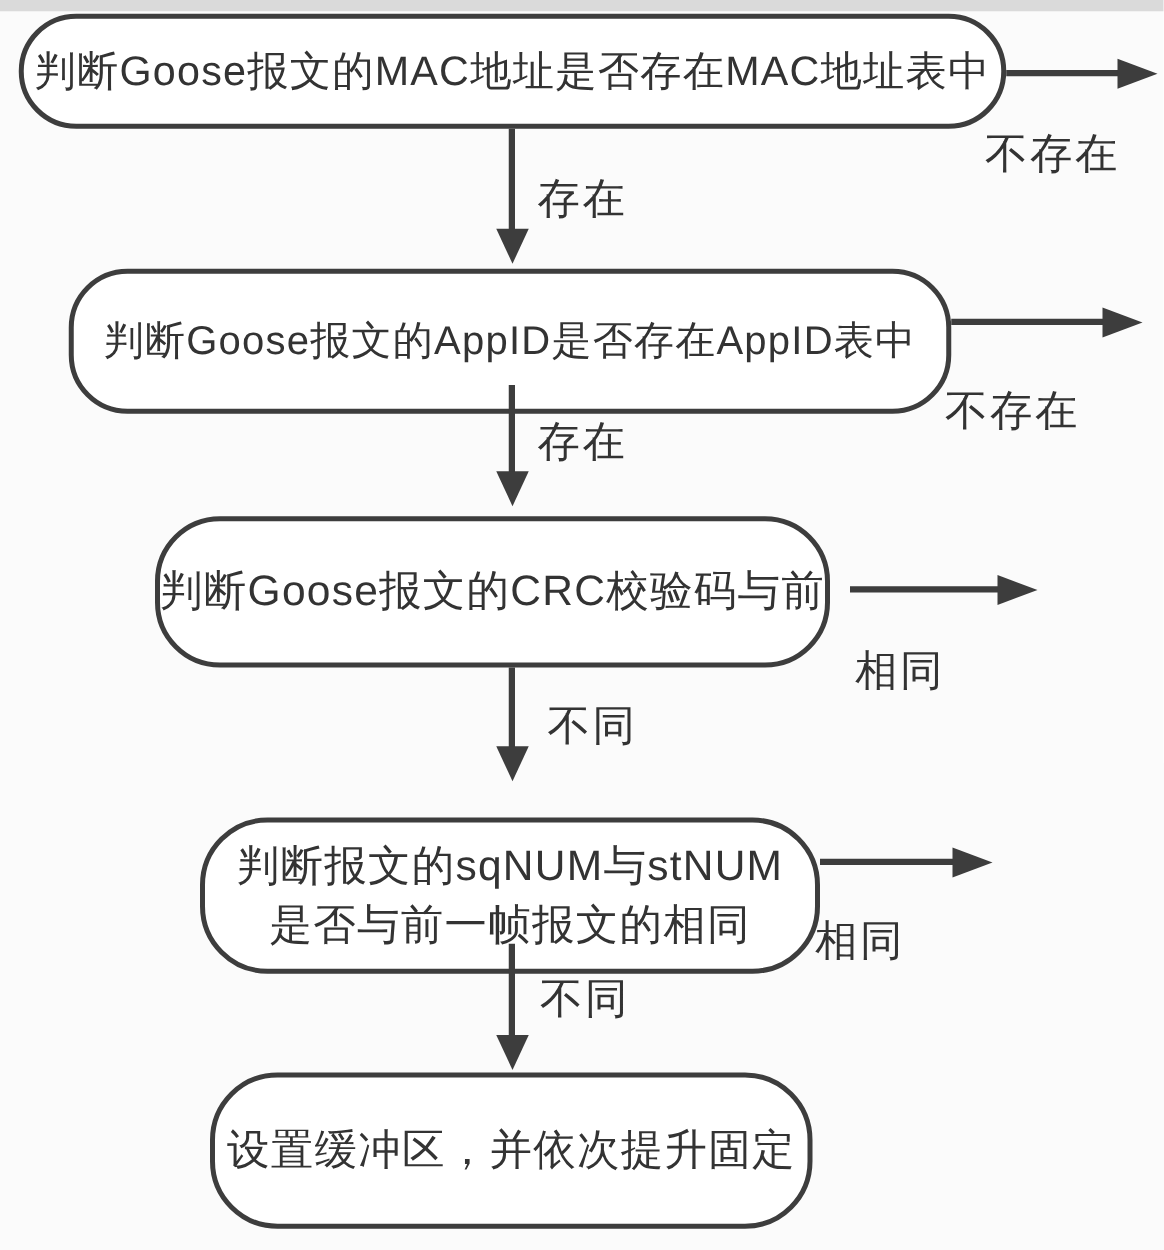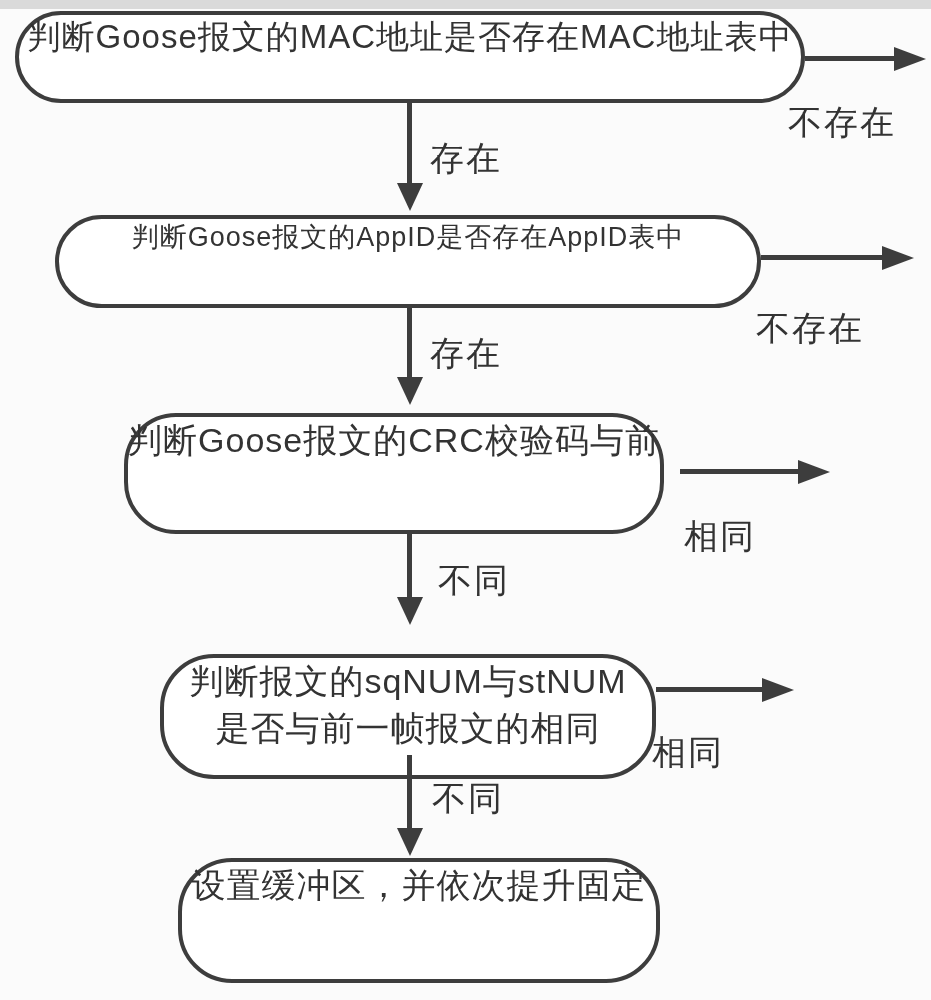--- a/index.html
+++ b/index.html
@@ -19,31 +19,31 @@
   .band{
     position:absolute;left:0;top:0;width:931px;height:9px;
     background:#cfcfcf;opacity:.75;
   }
   .node{
     position:absolute;
     box-sizing:border-box;
     background:var(--boxbg);
     border:4px solid var(--line);
     display:flex;flex-direction:column;
-    align-items:center;justify-content:flex-start;
+    align-items:center;justify-content:center;
     text-align:center;
     color:var(--text);
     letter-spacing:1px;
   }
   .node .ln{display:block;white-space:nowrap;}
   .n1{left:15px;top:11px;width:790px;height:92px;border-radius:46px;font-size:33px;}
-  .n2{left:55px;top:215px;width:706px;height:93px;border-radius:47px;font-size:27px;}
+  .n2{left:55px;top:215px;width:706px;height:116px;border-radius:47px;font-size:32px;}
   .n3{left:124px;top:413px;width:540px;height:121px;border-radius:52px;font-size:34px;line-height:47px;}
   .n4{left:160px;top:654px;width:496px;height:125px;border-radius:54px;font-size:34px;line-height:47px;}
-  .n5{left:178px;top:858px;width:482px;height:125px;border-radius:54px;font-size:34px;line-height:47px;}
+  .n5{left:168px;top:858px;width:482px;height:125px;border-radius:54px;font-size:34px;line-height:47px;}
 
   .varrow{
     position:absolute;width:5px;background:var(--line);
   }
   .varrow::after{
     content:"";position:absolute;bottom:-27px;left:50%;margin-left:-13px;
     width:0;height:0;
     border-left:13px solid transparent;
     border-right:13px solid transparent;
     border-top:28px solid var(--line);

